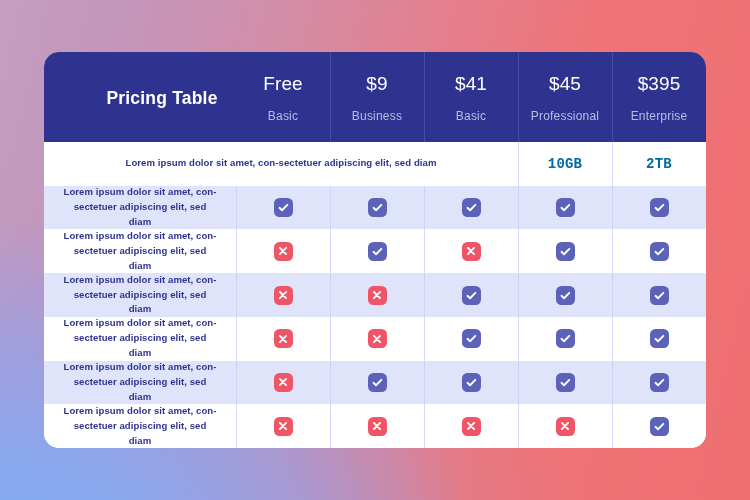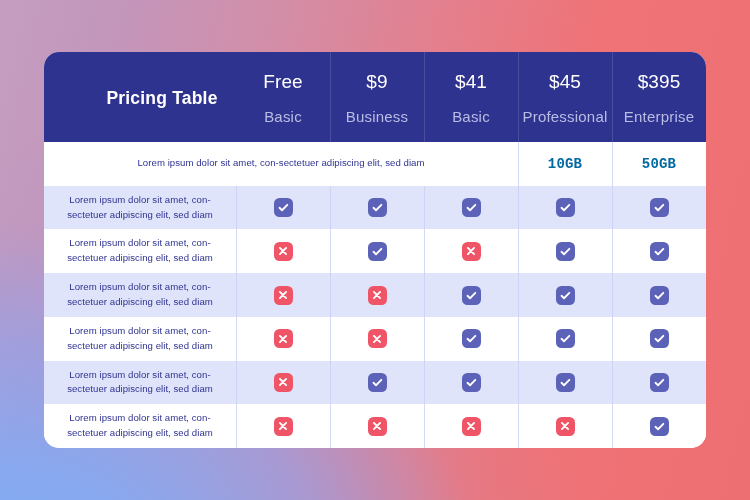--- a/index.html
+++ b/index.html
@@ -65,21 +65,21 @@
   }
   .price {
     color:#ffffff;
     font-size:19px;
     font-weight:normal;
     letter-spacing:0.1px;
     line-height:1.15;
   }
   .plan {
     color:#b9bde4;
-    font-size:15px;
+    font-size:12px;
     font-weight:normal;
     letter-spacing:0.2px;
     margin-top:15px;
   }
 
   
   .tbody { flex:1 1 auto; display:flex; flex-direction:column; }
 
   .tr {
     display:flex;
@@ -105,21 +105,21 @@
     position:absolute;
     left:0; top:0; bottom:0;
     width:1px;
     background:#d3d9f5;
   }
   .tr.alt .td + .td::before { background:#cdd4f4; }
 
   .rowtext {
     color:#2f3390;
     font-size:9.6px;
-    font-weight:normal;
+    font-weight:bold;
     line-height:1.55;
     text-align:center;
     width:100%;
     letter-spacing:0.05px;
   }
   .capacity {
     color:#0369a1;
     font-size:14px;
     font-weight:bold;
     letter-spacing:0.2px;
@@ -169,21 +169,21 @@
 
     <div class="tbody" id="tbody">
         <div class="tr">
           <div class="td label">
             <div class="rowtext">Lorem ipsum dolor sit amet, con-sectetuer adipiscing elit, sed diam</div>
           </div>
           <div class="td">
             <div class="capacity">10GB</div>
           </div>
           <div class="td">
-            <div class="capacity">50GB</div>
+            <div class="capacity">2TB</div>
           </div>
         </div>
         <div class="tr alt">
           <div class="td label">
             <div class="rowtext">Lorem ipsum dolor sit amet, con-sectetuer adipiscing elit, sed diam</div>
           </div>
           <div class="td">
             <div class="badge yes">
               <svg width="11" height="11" viewBox="0 0 12 12" aria-hidden="true">
                 <path d="M1.6 6.3 L4.4 9.0 L10.2 3.1" fill="none" stroke="#ffffff" stroke-width="2" stroke-linecap="round" stroke-linejoin="round"></path>

